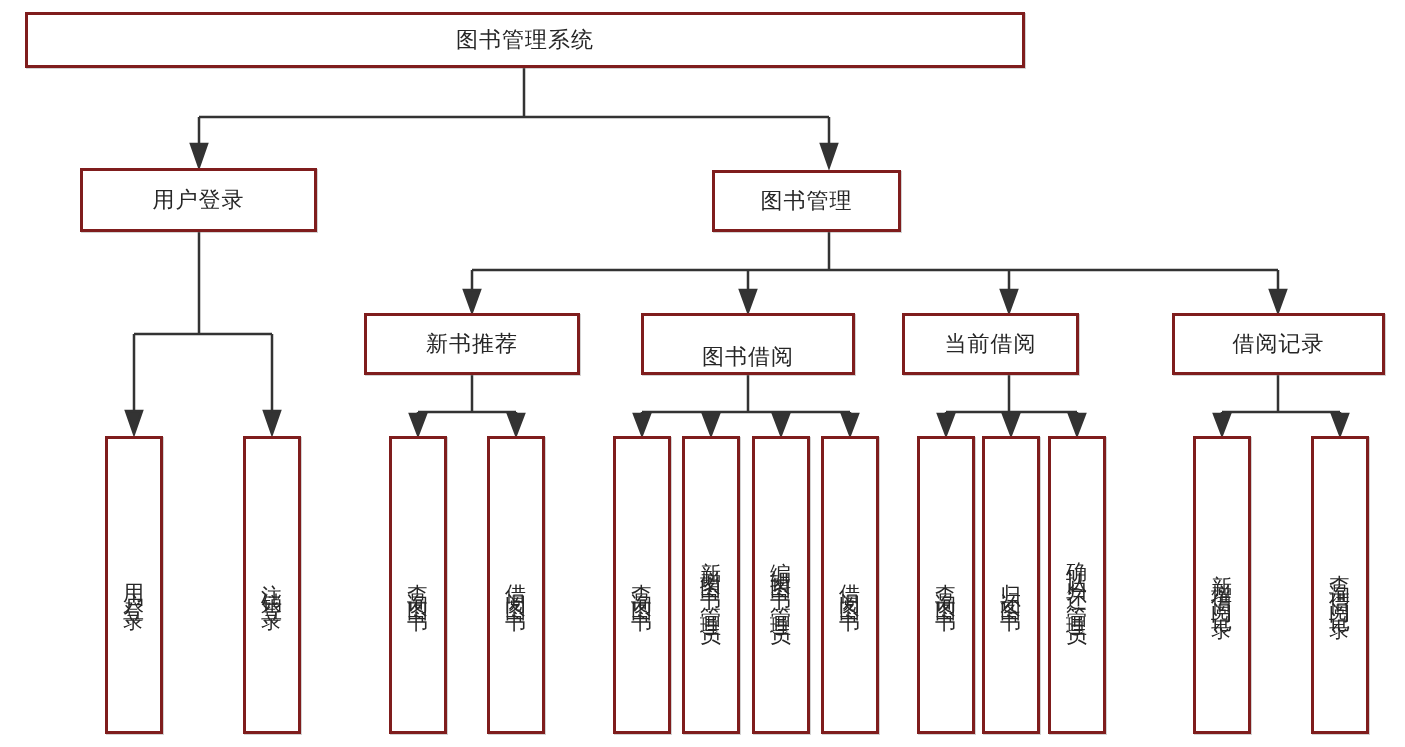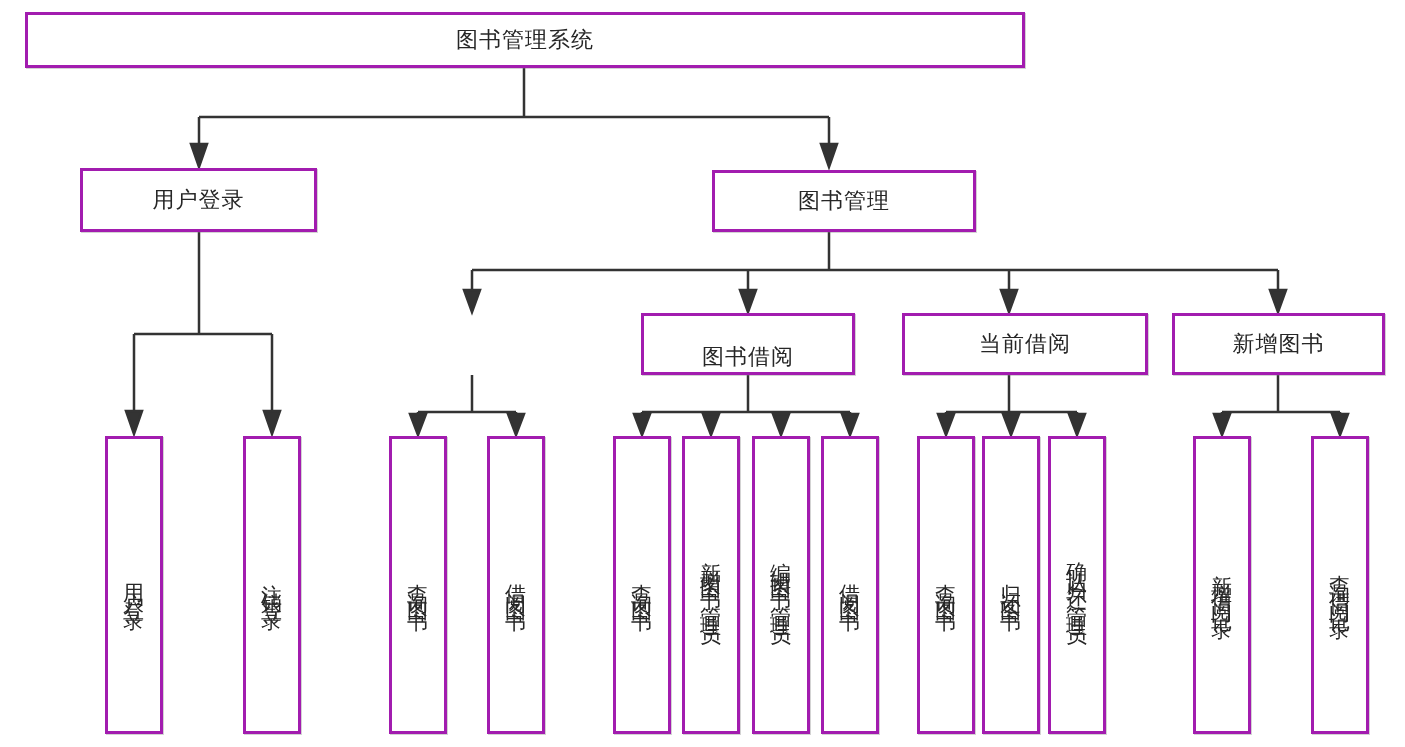--- a/index.html
+++ b/index.html
@@ -18,21 +18,21 @@
   .wires {
     position: absolute;
     left: 0;
     top: 0;
     z-index: 1;
   }
   .box {
     position: absolute;
     box-sizing: border-box;
     background: #ffffff;
-    border: 3px solid #a21caf;
+    border: 3px solid #7f1d1d;
     box-shadow: 1px 1px 0 rgba(130,130,130,0.35);
     color: #262626;
     display: flex;
     align-items: center;
     justify-content: center;
     z-index: 2;
   }
   .box-h {
     font-size: 22px;
     letter-spacing: 1px;
@@ -116,32 +116,35 @@
     </g>
   </svg>
 
   <div class="box box-h" style="left:25px; top:12px; width:1000px; height:56px;">
     <span>图书管理系统</span>
   </div>
 
   <div class="box box-h" style="left:80px; top:168px; width:237px; height:64px;">
     <span>用户登录</span>
   </div>
-  <div class="box box-h" style="left:712px; top:170px; width:264px; height:62px;">
+  <div class="box box-h" style="left:712px; top:170px; width:189px; height:62px;">
     <span>图书管理</span>
   </div>
 
+  <div class="box box-h" style="left:364px; top:313px; width:216px; height:62px;">
+    <span>新书推荐</span>
+  </div>
   <div class="box box-h" style="left:641px; top:313px; width:214px; height:62px;align-items:flex-end;">
     <span>图书借阅</span>
   </div>
-  <div class="box box-h" style="left:902px; top:313px; width:246px; height:62px;">
+  <div class="box box-h" style="left:902px; top:313px; width:177px; height:62px;">
     <span>当前借阅</span>
   </div>
   <div class="box box-h" style="left:1172px; top:313px; width:213px; height:62px;">
-    <span>新增图书</span>
+    <span>借阅记录</span>
   </div>
 
   <div class="box box-v" style="left:105px; top:436px; width:58px; height:298px;">
     <span class="vlabel">用户登录</span>
   </div>
   <div class="box box-v" style="left:243px; top:436px; width:58px; height:298px;">
     <span class="vlabel">注销登录</span>
   </div>
 
   <div class="box box-v" style="left:389px; top:436px; width:58px; height:298px;">

